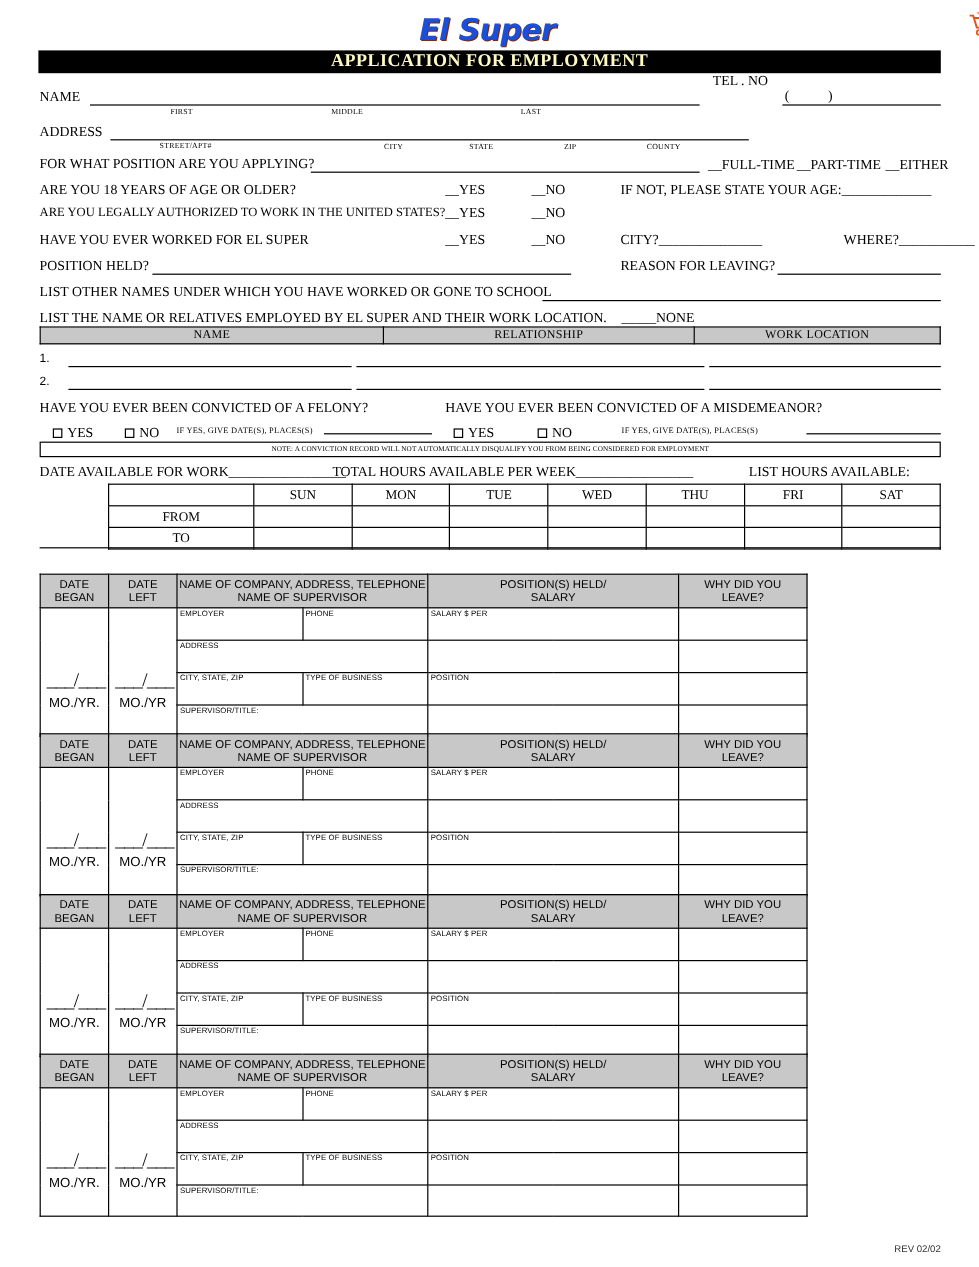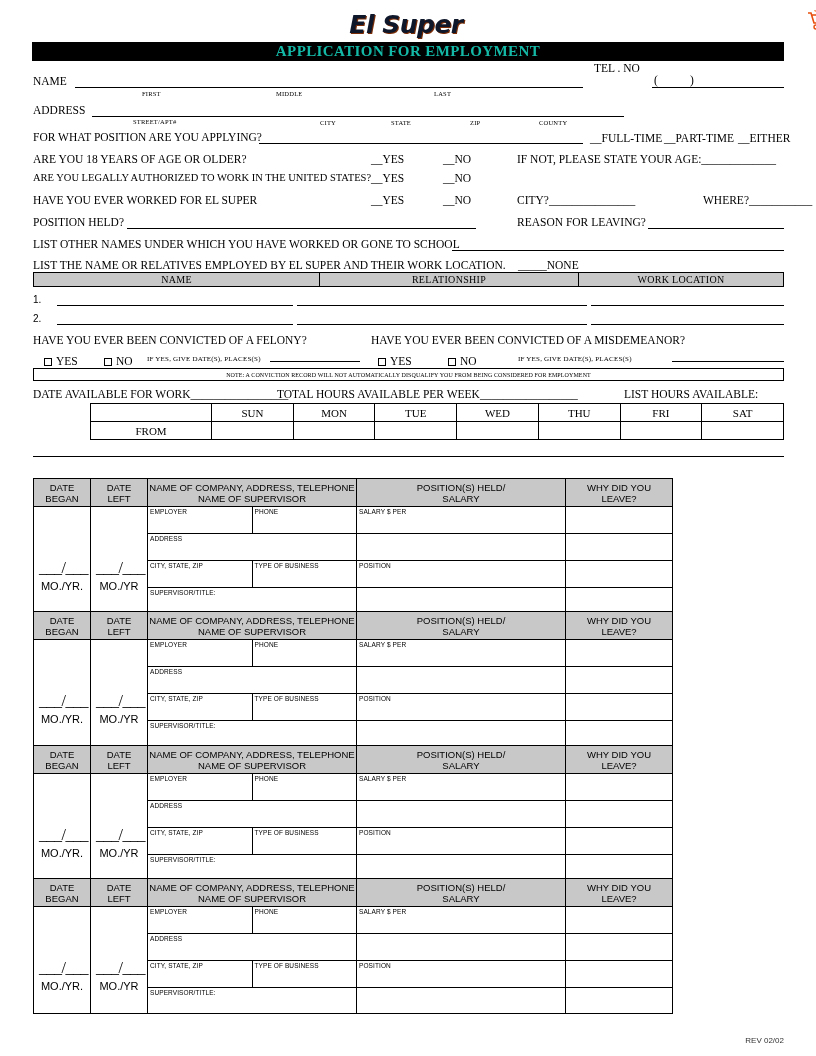--- a/index.html
+++ b/index.html
@@ -30,21 +30,21 @@
     padding-right: 4px;
   }
   .cart {
     position: absolute; right: -16px; top: 6px;
     width: 26px; height: 20px;
   }
 
   
   .titlebar {
     position: absolute; left: 32px; top: 42px; width: 752px; height: 19px;
-    background: #000; color: #14b8a6;
+    background: #000; color: #fef9c3;
     font-family: "Liberation Serif", serif;
     font-weight: bold; font-size: 15px;
     display: flex; align-items: center; justify-content: center;
     letter-spacing: 0.4px;
   }
 
   
   .lbl { font-family: "Liberation Serif", serif; font-size: 11.5px; white-space: nowrap; }
   .lbl-sm { font-family: "Liberation Serif", serif; font-size: 6.5px; letter-spacing: 0.2px; white-space: nowrap; }
   .sans { font-family: "Liberation Sans", sans-serif; }
@@ -124,21 +124,21 @@
     display: inline-block; width: 8px; height: 8px;
     border: 1px solid #000; vertical-align: -1px; margin-right: 4px;
   }
 </style>
 </head>
 <body>
 
 <div class="page">
 
   <div class="logo-wrap">
-    <div class="logo" style="color: #0f172a; font-style: italic;">El Super</div>
+    <div class="logo" style="color: #1d4ed8; font-style: italic;">El Super</div>
     <svg class="cart" viewBox="0 0 26 20" style="left:auto;">
       <path d="M2,3 L5,3 L8,13 L21,13 L23,5 L6,5" fill="none" stroke="#E8500F" stroke-width="1.6"></path>
       <circle cx="10" cy="17" r="2" fill="none" stroke="#E8500F" stroke-width="1.4"></circle>
       <circle cx="19" cy="17" r="2" fill="none" stroke="#E8500F" stroke-width="1.4"></circle>
       <path d="M10,2 a2,2 0 1,1 0.1,0 M14,1 a2,2 0 1,1 0.1,0 M18,2 a2,2 0 1,1 0.1,0" fill="#F7A072"></path>
     </svg>
   </div>
 
   <div class="titlebar">APPLICATION FOR EMPLOYMENT</div>
 
@@ -256,20 +256,30 @@
     <tr>
       <td>FROM</td>
       <td></td>
       <td></td>
       <td></td>
       <td></td>
       <td></td>
       <td></td>
       <td></td>
     </tr>
+    <tr>
+      <td>TO</td>
+      <td></td>
+      <td></td>
+      <td></td>
+      <td></td>
+      <td></td>
+      <td></td>
+      <td></td>
+    </tr>
   </tbody>
     </table>
   <div class="rule" style="left:33px; top:456px; width:751px;"></div>
 
 
   <div id="eh-blocks">
       <div class="eh-block" style="top: 478px;">
 <table class="eh-table">
   <tbody>
             <tr class="eh-head">

